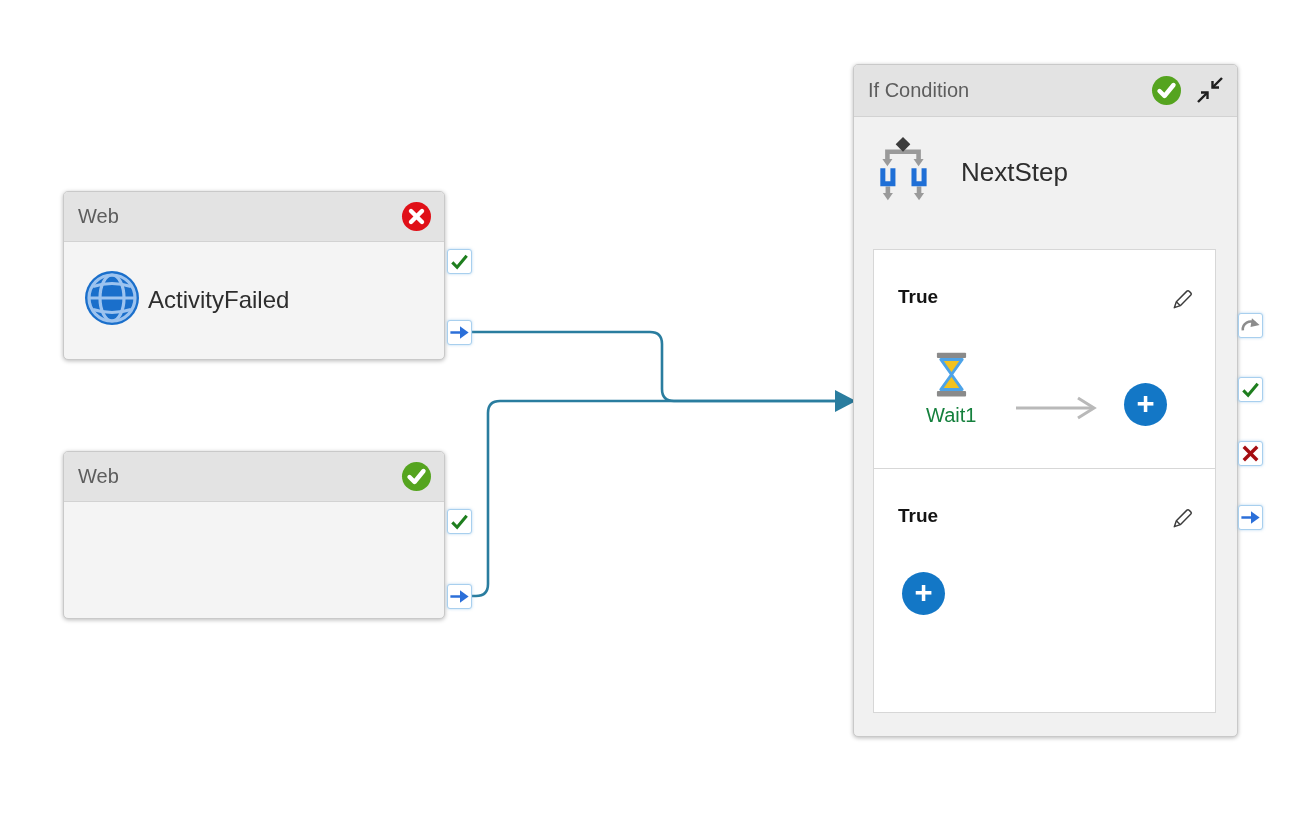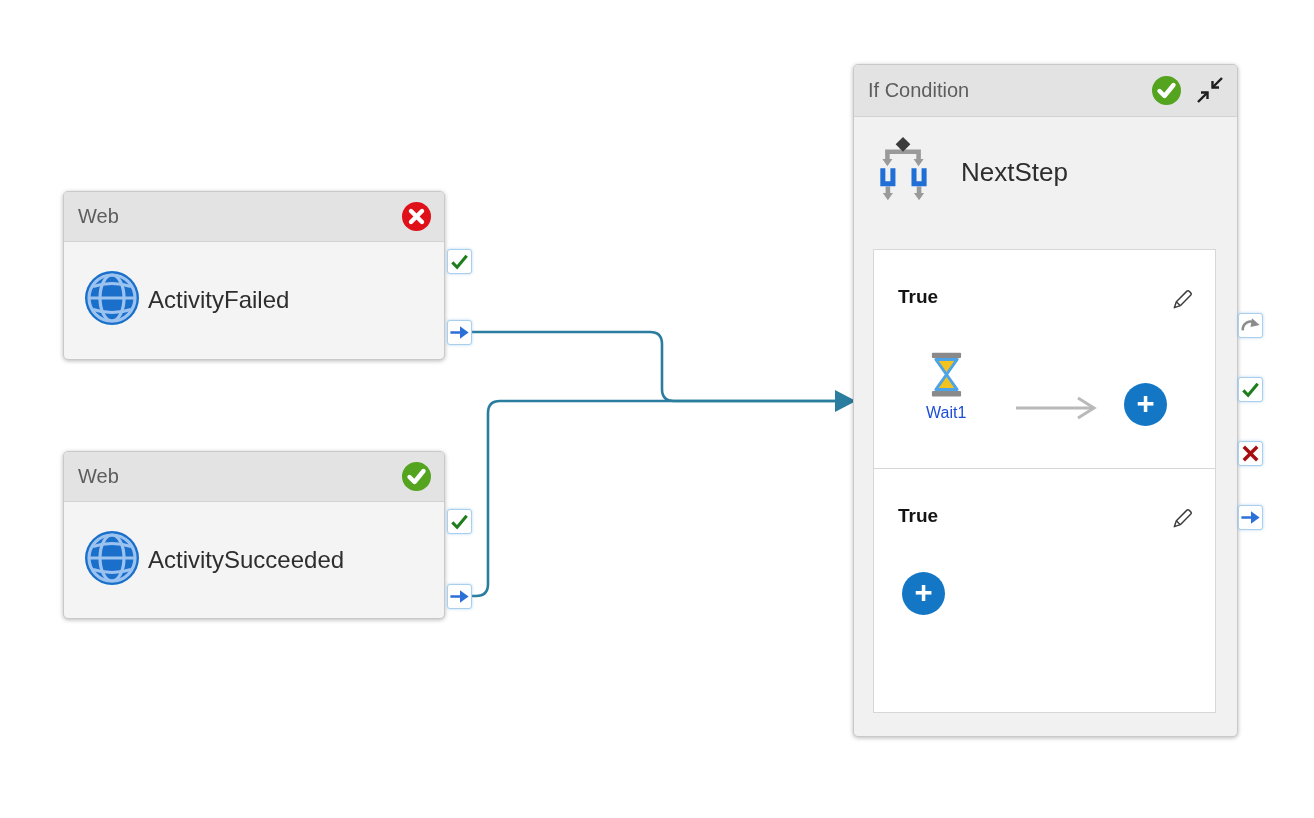--- a/index.html
+++ b/index.html
@@ -70,21 +70,21 @@
   .branch-head{display:flex;align-items:flex-start;justify-content:space-between;padding:36px 20px 0 24px;}
   .branch-label{font-size:19px;font-weight:700;color:#141414;}
   .edit-btn{width:26px;height:26px;display:flex;align-items:center;justify-content:center;cursor:pointer;}
   .plus-btn{
     position:absolute;width:43px;height:43px;border-radius:50%;
     background:var(--accent-blue);color:#ffffff;
     font-size:31px;font-weight:700;line-height:41px;text-align:center;
     cursor:pointer;user-select:none;
   }
   .wait-node{position:absolute;display:flex;flex-direction:column;align-items:center;cursor:pointer;}
-  .wait-label{font-size:16px;color:#1d4ed8;margin-top:3px;}
+  .wait-label{font-size:20px;color:#15803d;margin-top:3px;}
   .ghost-arrow{position:absolute;pointer-events:none;}
 </style>
 </head>
 <body>
 
 <div class="canvas">
 
   <svg class="wires" viewBox="0 0 1314 818">
     <g>
       <path class="wire" d="M470 332 H650 Q662 332 662 344 V389 Q662 401 674 401 H835"></path>
@@ -136,35 +136,20 @@
 
   <div class="node" style="left:63px;top:451px;width:380px;height:166px;">
     <div class="node-header">
       <span class="type-label">Web</span>
       <span class="status">
         <svg width="31" height="31" viewBox="0 0 31 31">
           <circle cx="15.5" cy="15.5" r="14.5" style="fill:var(--status-green)"></circle>
           <polyline points="8.5,16 13.5,21 22.5,10" fill="none" stroke="#ffffff" stroke-width="4.4" stroke-linecap="round" stroke-linejoin="round"></polyline>
         </svg>
       </span>
-    </div>
-    <div class="node-body">
-      <span>
-        <svg width="56" height="56" viewBox="0 0 56 56">
-          <circle cx="28" cy="28" r="27" style="fill:var(--globe-blue)"></circle>
-          <g fill="none" style="stroke:var(--globe-line)" stroke-width="3.2">
-            <circle cx="28" cy="28" r="23"></circle>
-            <ellipse cx="28" cy="28" rx="12" ry="23"></ellipse>
-            <line x1="5.5" y1="28" x2="50.5" y2="28"></line>
-            <path d="M9 16.5 Q28 10.5 47 16.5"></path>
-            <path d="M9 39.5 Q28 45.5 47 39.5"></path>
-          </g>
-        </svg>
-      </span>
-      <span class="act-name">ActivitySucceeded</span>
     </div>
   </div>
   <div class="port" style="left:447px;top:509px;">
     <svg width="23" height="23" viewBox="0 0 24 24">
         <polyline points="4.5,13 9.5,18 19.5,6" fill="none" style="stroke:var(--port-green)" stroke-width="3.2"></polyline>
       </svg>
   </div>
   <div class="port" style="left:447px;top:584px;">
     <svg width="23" height="23" viewBox="0 0 24 24">
       <line x1="2.5" y1="12" x2="14" y2="12" style="stroke:var(--port-blue)" stroke-width="2.6"></line>

